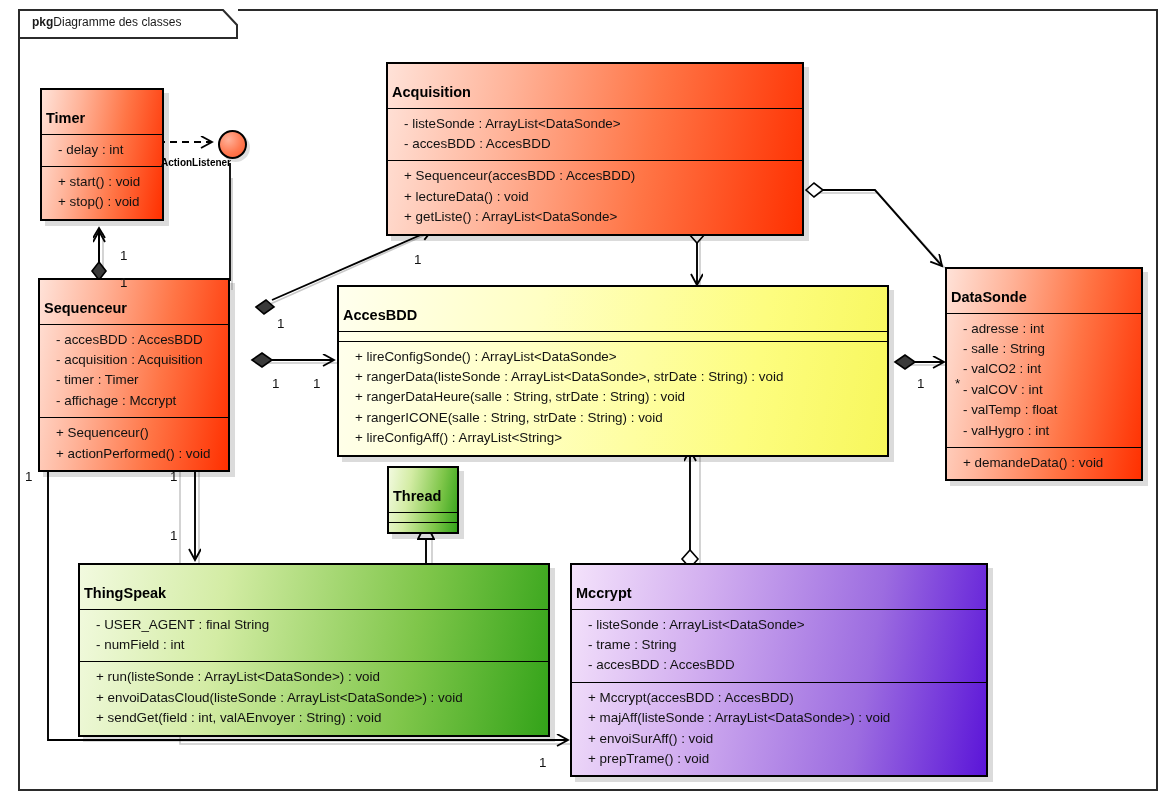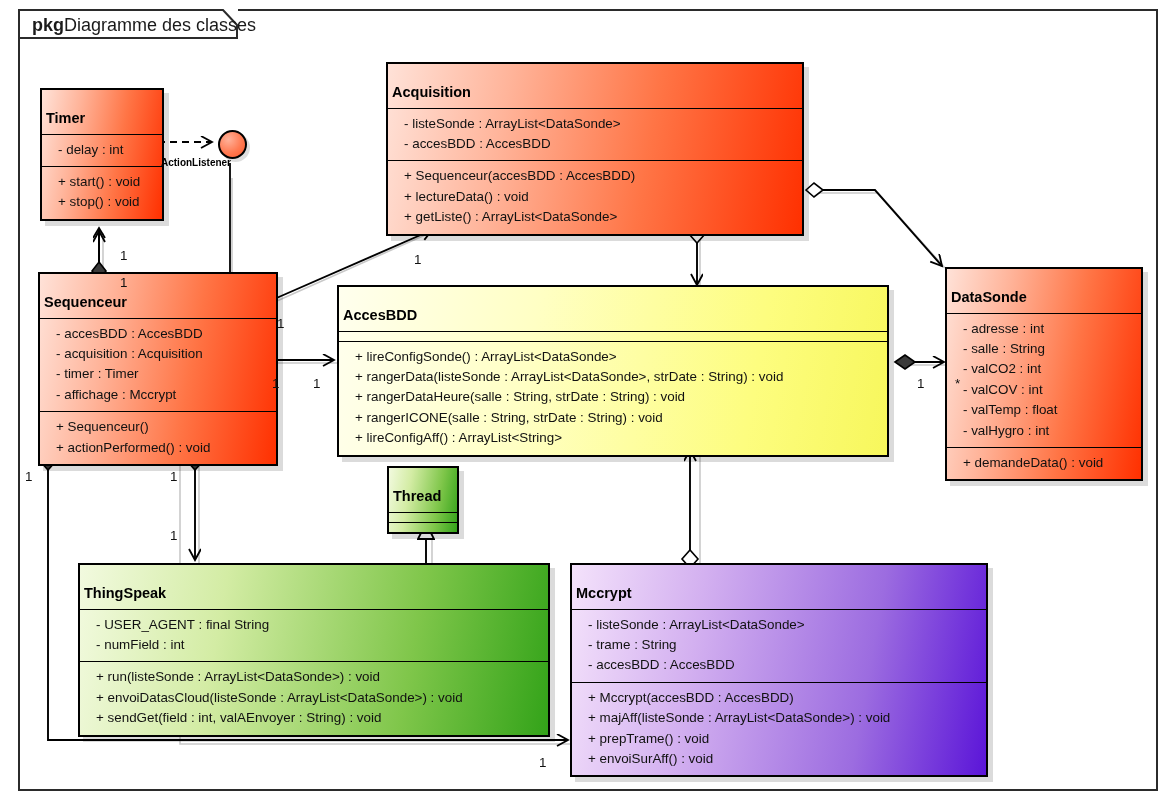--- a/index.html
+++ b/index.html
@@ -4,21 +4,21 @@
 <style>
   html,body{margin:0;padding:0;background:#ffffff;}
   body{width:1168px;height:803px;font-family:"Liberation Sans",sans-serif;position:relative;overflow:hidden;}
 
   #canvas{position:absolute;left:0;top:0;width:1168px;height:803px;}
 
   
   .pkg-frame{position:absolute;left:18px;top:9px;width:1140px;height:782px;border:2px solid #2b2b2b;box-sizing:border-box;background:transparent;}
   .pkg-tab{position:absolute;left:18px;top:9px;width:220px;height:30px;box-sizing:border-box;background:#ffffff;}
   .pkg-tab-shape{position:absolute;left:0;top:0;width:100%;height:100%;}
-  .pkg-tab-label{position:absolute;left:14px;top:6px;font-size:18px;color:#1a1a1a;white-space:nowrap;z-index:4;}
+  .pkg-tab-label{position:absolute;left:14px;top:6px;font-size:12px;color:#1a1a1a;white-space:nowrap;z-index:4;}
   .pkg-tab-label b{font-weight:bold;}
 
   
   svg.links{position:absolute;left:0;top:0;width:1168px;height:803px;pointer-events:none;z-index:2;}
 
   
   .cls{position:absolute;border:2.5px solid #000;box-sizing:border-box;z-index:3;
        box-shadow:5px 5px 0 rgba(0,0,0,0.14);}
   .cls .name{font-weight:bold;font-size:14.5px;color:#000;padding:20px 4px 7px;
              border-bottom:1.6px solid #000;line-height:1.15;}
@@ -189,21 +189,21 @@
       <div class="row">- listeSonde : ArrayList&lt;DataSonde&gt;</div>
       <div class="row">- accesBDD : AccesBDD</div>
     </div>
     <div class="sect">
       <div class="row">+ Sequenceur(accesBDD : AccesBDD)</div>
       <div class="row">+ lectureData() : void</div>
       <div class="row">+ getListe() : ArrayList&lt;DataSonde&gt;</div>
     </div>
   </div>
 
-  <div class="cls red" style="left:38px;top:272px;width:240px;">
+  <div class="cls red" style="left:38px;top:278px;width:192px;">
     <div class="name">Sequenceur</div>
     <div class="sect">
       <div class="row">- accesBDD : AccesBDD</div>
       <div class="row">- acquisition : Acquisition</div>
       <div class="row">- timer : Timer</div>
       <div class="row">- affichage : Mccrypt</div>
     </div>
     <div class="sect">
       <div class="row">+ Sequenceur()</div>
       <div class="row">+ actionPerformed() : void</div>
@@ -259,18 +259,18 @@
   <div class="cls purple" style="left:570px;top:563px;width:418px;">
     <div class="name">Mccrypt</div>
     <div class="sect">
       <div class="row">- listeSonde : ArrayList&lt;DataSonde&gt;</div>
       <div class="row">- trame : String</div>
       <div class="row">- accesBDD : AccesBDD</div>
     </div>
     <div class="sect">
       <div class="row">+ Mccrypt(accesBDD : AccesBDD)</div>
       <div class="row">+ majAff(listeSonde : ArrayList&lt;DataSonde&gt;) : void</div>
+      <div class="row">+ envoiSurAff() : void</div>
       <div class="row">+ prepTrame() : void</div>
-      <div class="row">+ envoiSurAff() : void</div>
     </div>
   </div>
 
 </div>
 
 </body></html>

